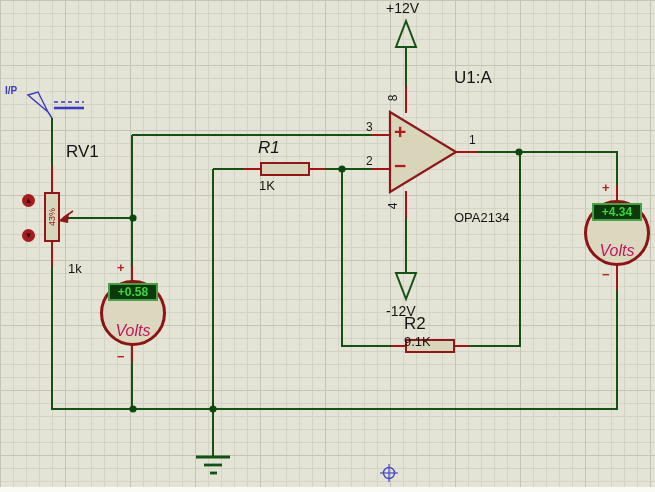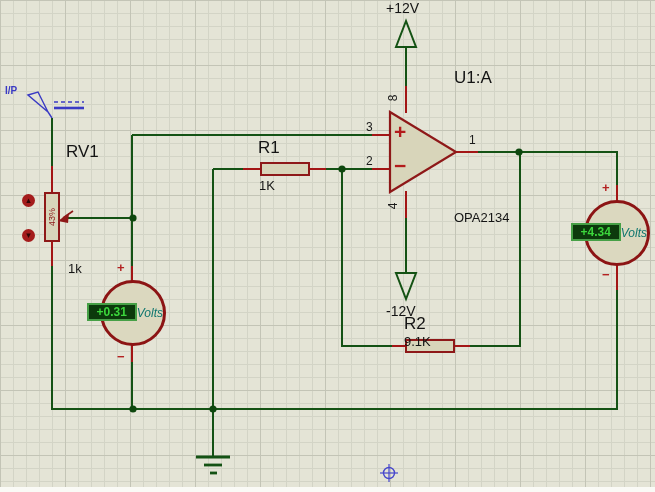--- a/index.html
+++ b/index.html
@@ -26,25 +26,25 @@
   .small{font-size:13px;}
   .pin{font-size:12px;color:#1a1a1a;}
   .rot{transform:rotate(-90deg);transform-origin:center center;}
   .blue{color:#3a3ac4;font-weight:bold;font-size:10px;}
   .body{position:absolute;box-sizing:border-box;background:#d8d5ba;border:2px solid #8e1818;}
   .pot-body{display:flex;align-items:center;justify-content:center;}
   .pot-pct{font-size:9px;color:#8e1818;transform:rotate(-90deg);white-space:nowrap;}
   .pot-btn{position:absolute;width:13px;height:13px;border-radius:50%;background:#a41c1c;
     color:#2f0505;font-size:9px;line-height:13px;text-align:center;overflow:hidden;}
   .meter{position:absolute;box-sizing:border-box;width:66px;height:66px;border-radius:50%;
-    border:3px solid #8c1414;background:#dbd8bf;display:flex;
-    align-items:center;justify-content:flex-end;padding-bottom:3px;}
+    border:3px solid #8c1414;background:#dbd8bf;display:flex;flex-direction:column;
+    align-items:center;justify-content:space-between;padding-bottom:3px;}
   .lcd{box-sizing:border-box;min-width:50px;height:18px;background:#0c3a0c;border:2px solid #46a046;
     color:#3cd63c;font-weight:bold;font-size:12px;line-height:14px;text-align:center;padding:0 3px;}
-  .volts{color:#0f766e;font-style:italic;font-size:12px;margin-top:3px;}
+  .volts{color:#be185d;font-style:italic;font-size:16px;margin-top:3px;}
   .sign{position:absolute;color:#b42222;font-size:13px;font-weight:bold;}
   .opsign{position:absolute;color:#b31b1b;font-size:21px;font-weight:bold;line-height:20px;}
   .strip{position:absolute;left:0;top:487px;width:655px;height:5px;background:#fafaf6;}
 </style>
 </head>
 <body>
 
 <div class="canvas">
 
   <div class="wh" style="left:132px;top:134px;width:240px;"></div>
@@ -127,39 +127,39 @@
   <div class="body pot-body" style="left:44px;top:192px;width:16px;height:50px;">
     <span class="pot-pct">43%</span>
   </div>
   <div class="pot-btn" style="left:22px;top:194px;">▴</div>
   <div class="pot-btn" style="left:22px;top:229px;">▾</div>
 
   <div class="body" style="left:260px;top:162px;width:50px;height:14px;"></div>
   <div class="body" style="left:405px;top:339px;width:50px;height:14px;"></div>
 
   <div class="meter" style="left:100px;top:280px;">
-    <div class="lcd">+0.31</div>
+    <div class="lcd">+0.58</div>
     <div class="volts">Volts</div>
   </div>
   <div class="meter" style="left:584px;top:200px;">
     <div class="lcd">+4.34</div>
     <div class="volts">Volts</div>
   </div>
   <div class="sign" style="left:117px;top:260px;">+</div>
   <div class="sign" style="left:117px;top:349px;">−</div>
   <div class="sign" style="left:602px;top:180px;">+</div>
   <div class="sign" style="left:602px;top:267px;">−</div>
 
   <div class="opsign" style="left:394px;top:122px;">+</div>
   <div class="opsign" style="left:394px;top:156px;">−</div>
 
   <div class="lbl blue" style="left:5px;top:85px;">I/P</div>
   <div class="lbl big" style="left:66px;top:142px;">RV1</div>
   <div class="lbl small" style="left:68px;top:261px;">1k</div>
-  <div class="lbl big" style="left:258px;top:138px;">R1</div>
+  <div class="lbl big" style="left:258px;top:138px;font-style:italic;">R1</div>
   <div class="lbl small" style="left:259px;top:178px;">1K</div>
   <div class="lbl big" style="left:404px;top:314px;">R2</div>
   <div class="lbl small" style="left:404px;top:334px;">9.1K</div>
   <div class="lbl big" style="left:454px;top:68px;">U1:A</div>
   <div class="lbl small" style="left:454px;top:210px;">OPA2134</div>
   <div class="lbl med" style="left:386px;top:0px;">+12V</div>
   <div class="lbl med" style="left:386px;top:303px;">-12V</div>
   <div class="lbl pin" style="left:366px;top:120px;">3</div>
   <div class="lbl pin" style="left:366px;top:154px;">2</div>
   <div class="lbl pin" style="left:469px;top:133px;">1</div>

